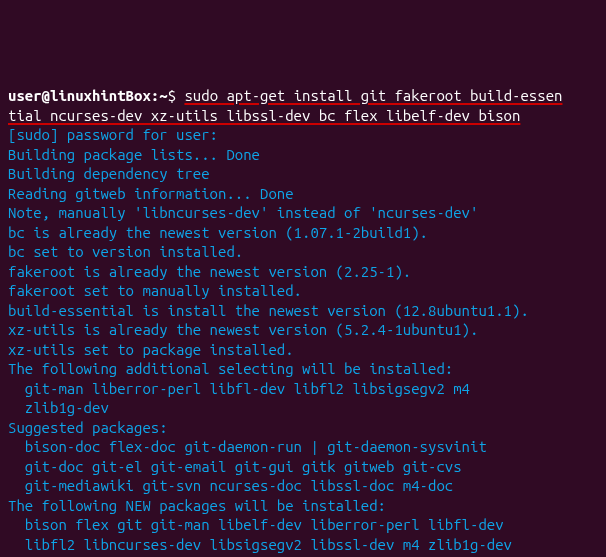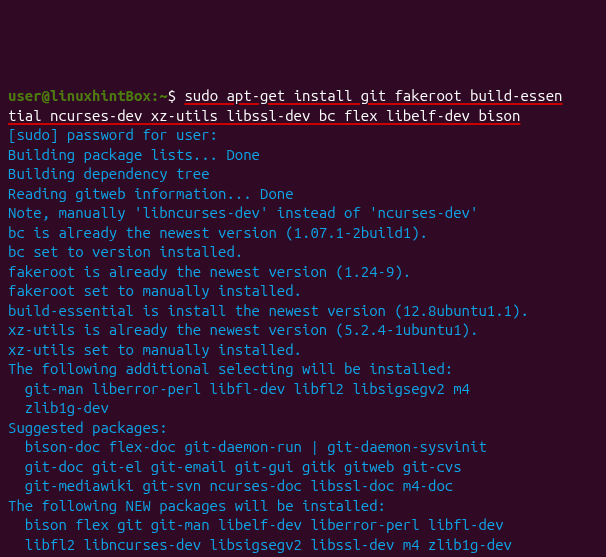--- a/index.html
+++ b/index.html
@@ -14,21 +14,21 @@
       font-size: 15px;
       line-height: 1.3;
       padding: 8px;
       width: 606px;
       height: 557px;
       overflow: hidden;
       white-space: pre-wrap;
       word-wrap: break-word;
     }
     .prompt-user {
-      color: #4d7c0f;
+      color: #ffffff;
       font-weight: bold;
     }
     .prompt-symbol {
       color: #ffffff;
     }
     .command-underline {
       color: #ffffff;
       text-decoration: underline;
       text-decoration-color: #cc0000;
       text-decoration-thickness: 2px;
@@ -49,25 +49,25 @@
 
 <div class="terminal"><span class="prompt-user">user@linuxhintBox</span><span class="prompt-user">:</span><span class="prompt-user">~</span><span class="prompt-symbol">$</span> <span class="command-underline">sudo apt-get install git fakeroot build-essen</span>
 <span class="command-underline">tial ncurses-dev xz-utils libssl-dev bc flex libelf-dev bison</span>
 <span class="output-line">[sudo] password for user:</span>
 <span class="output-line">Building package lists... Done</span>
 <span class="output-line">Building dependency tree</span>
 <span class="output-line">Reading gitweb information... Done</span>
 <span class="output-line">Note, manually 'libncurses-dev' instead of 'ncurses-dev'</span>
 <span class="output-line">bc is already the newest version (1.07.1-2build1).</span>
 <span class="output-line">bc set to version installed.</span>
-<span class="output-line">fakeroot is already the newest version (1.24-9).</span>
+<span class="output-line">fakeroot is already the newest version (2.25-1).</span>
 <span class="output-line">fakeroot set to manually installed.</span>
 <span class="output-line">build-essential is install the newest version (12.8ubuntu1.1).</span>
 <span class="output-line">xz-utils is already the newest version (5.2.4-1ubuntu1).</span>
-<span class="output-line">xz-utils set to manually installed.</span>
+<span class="output-line">xz-utils set to package installed.</span>
 <span class="output-line">The following additional selecting will be installed:</span>
 <span class="output-line">  git-man liberror-perl libfl-dev libfl2 libsigsegv2 m4</span>
 <span class="output-line">  zlib1g-dev</span>
 <span class="output-line">Suggested packages:</span>
 <span class="output-line">  bison-doc flex-doc git-daemon-run | git-daemon-sysvinit</span>
 <span class="output-line">  git-doc git-el git-email git-gui gitk gitweb git-cvs</span>
 <span class="output-line">  git-mediawiki git-svn ncurses-doc libssl-doc m4-doc</span>
 <span class="output-line">The following NEW packages will be installed:</span>
 <span class="output-line">  bison flex git git-man libelf-dev liberror-perl libfl-dev</span>
 <span class="output-line">  libfl2 libncurses-dev libsigsegv2 libssl-dev m4 zlib1g-dev</span>

